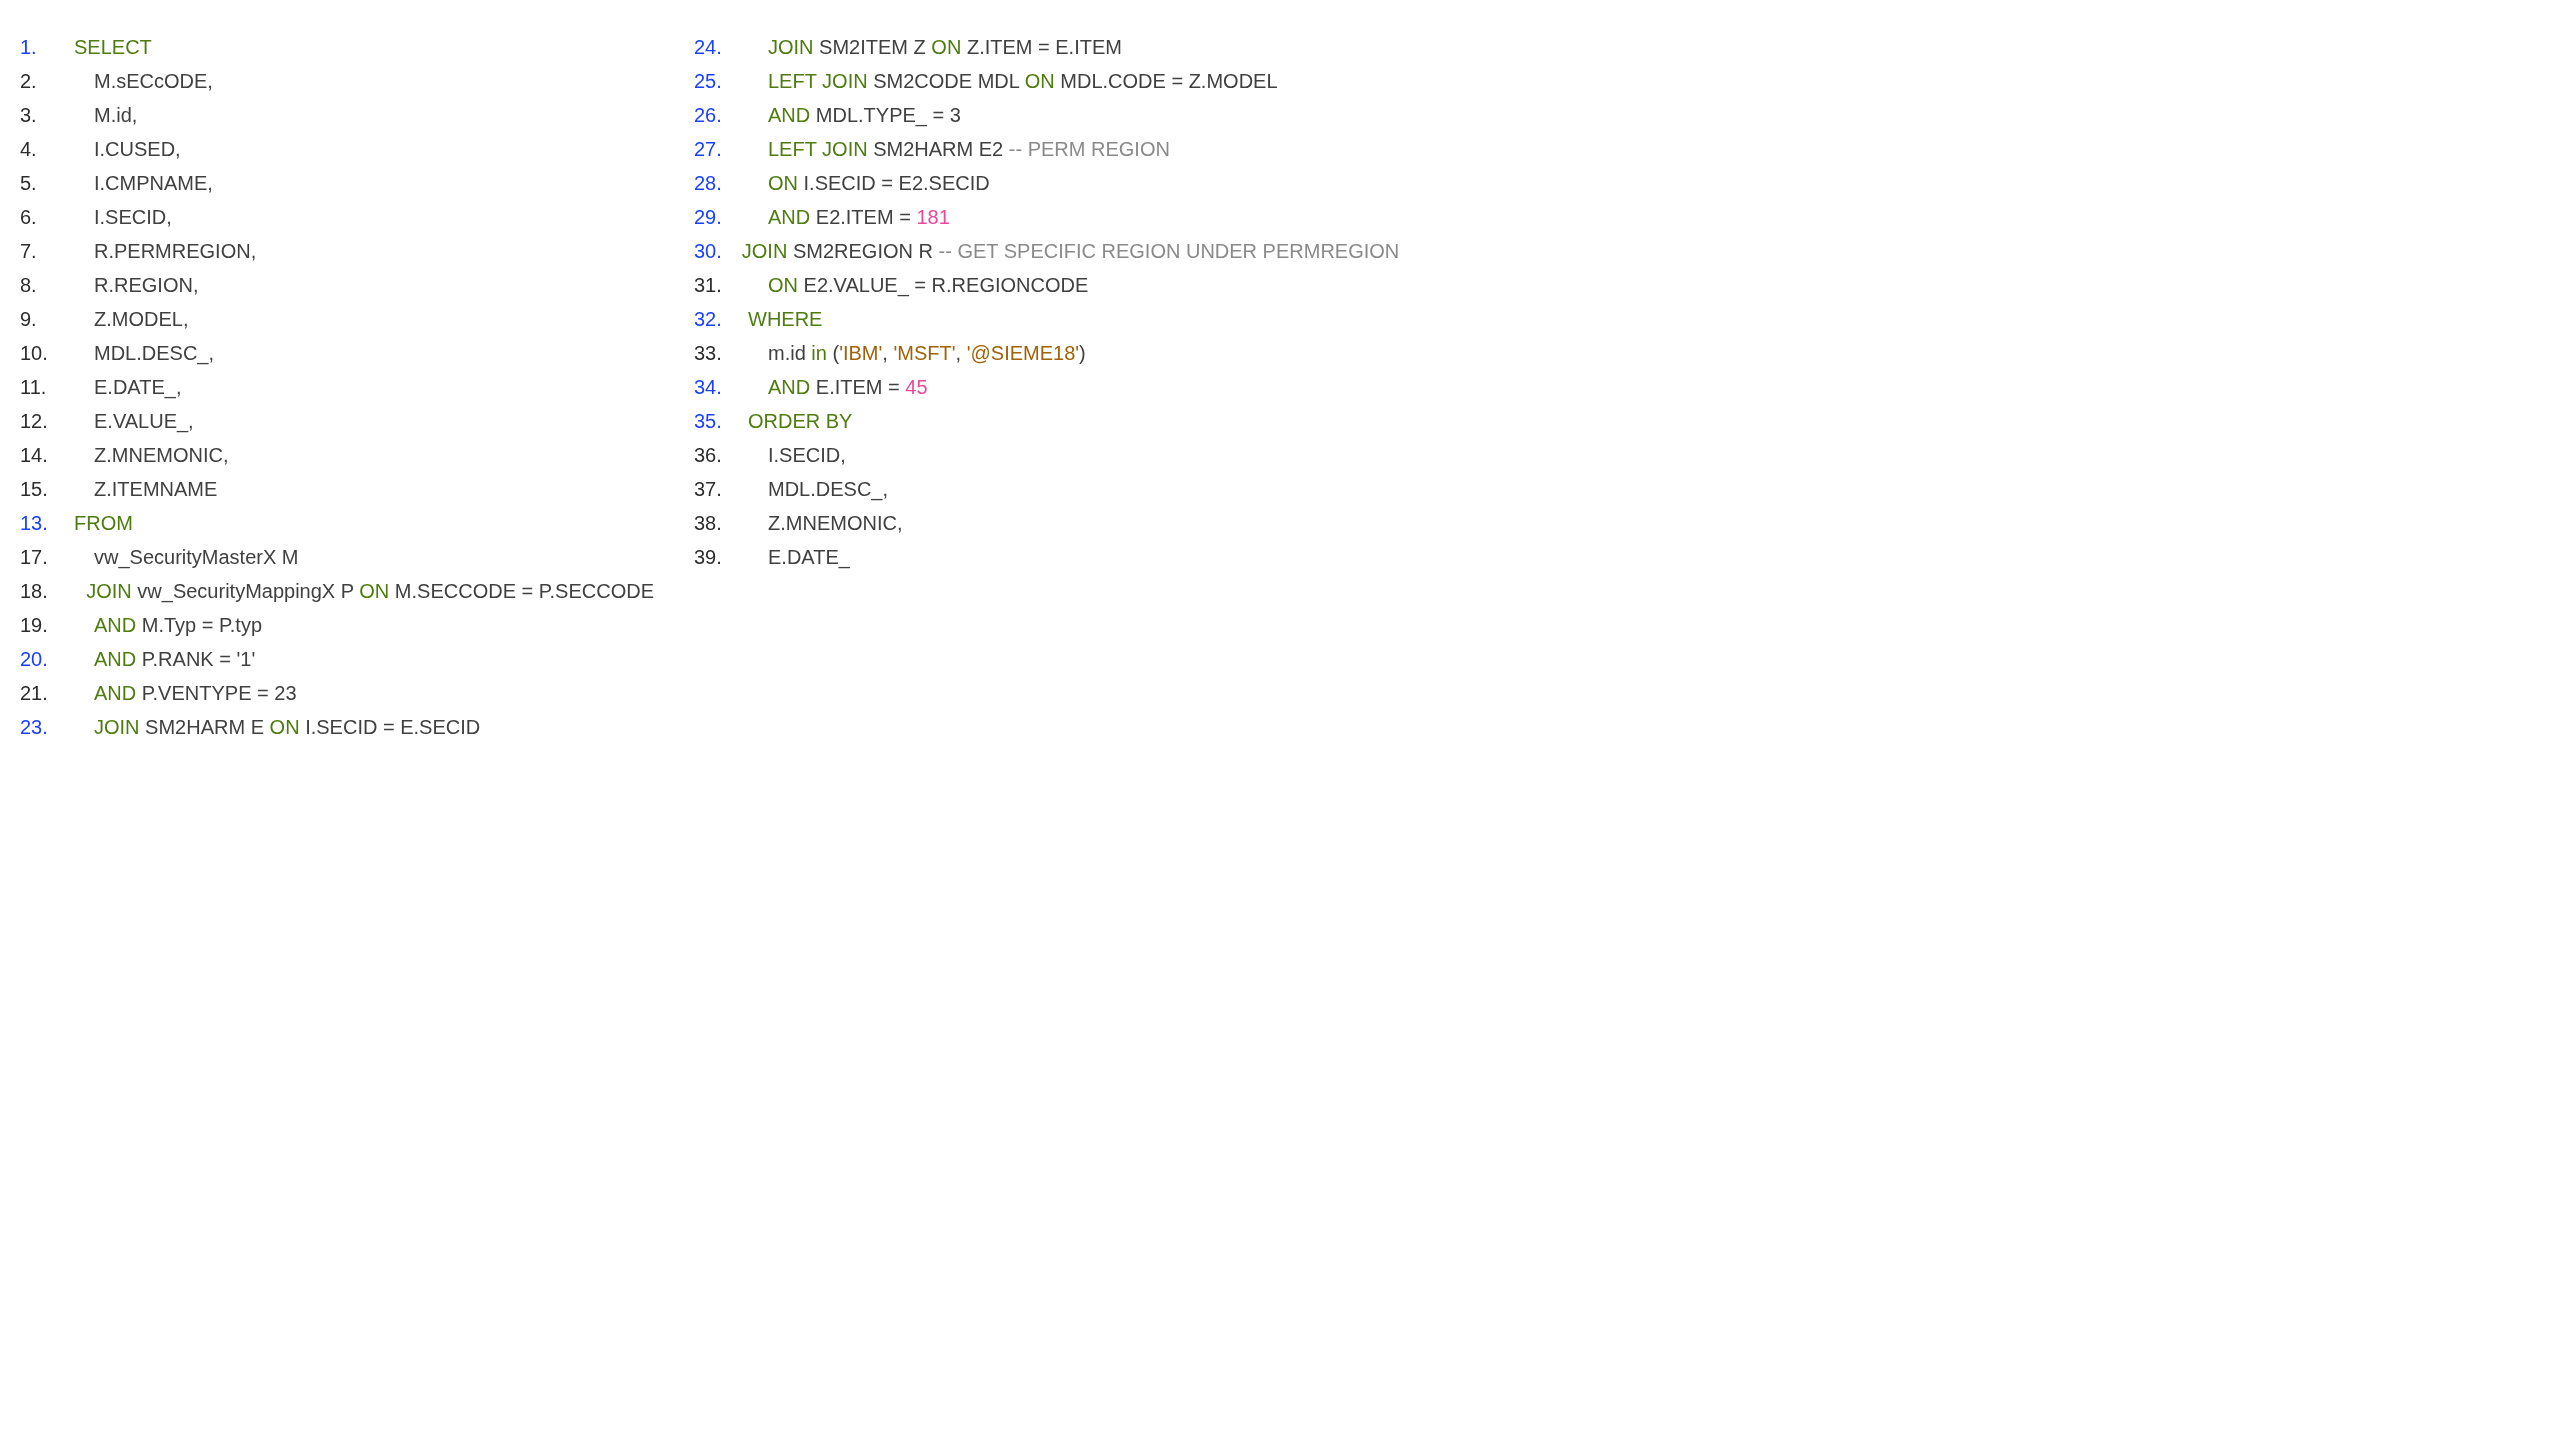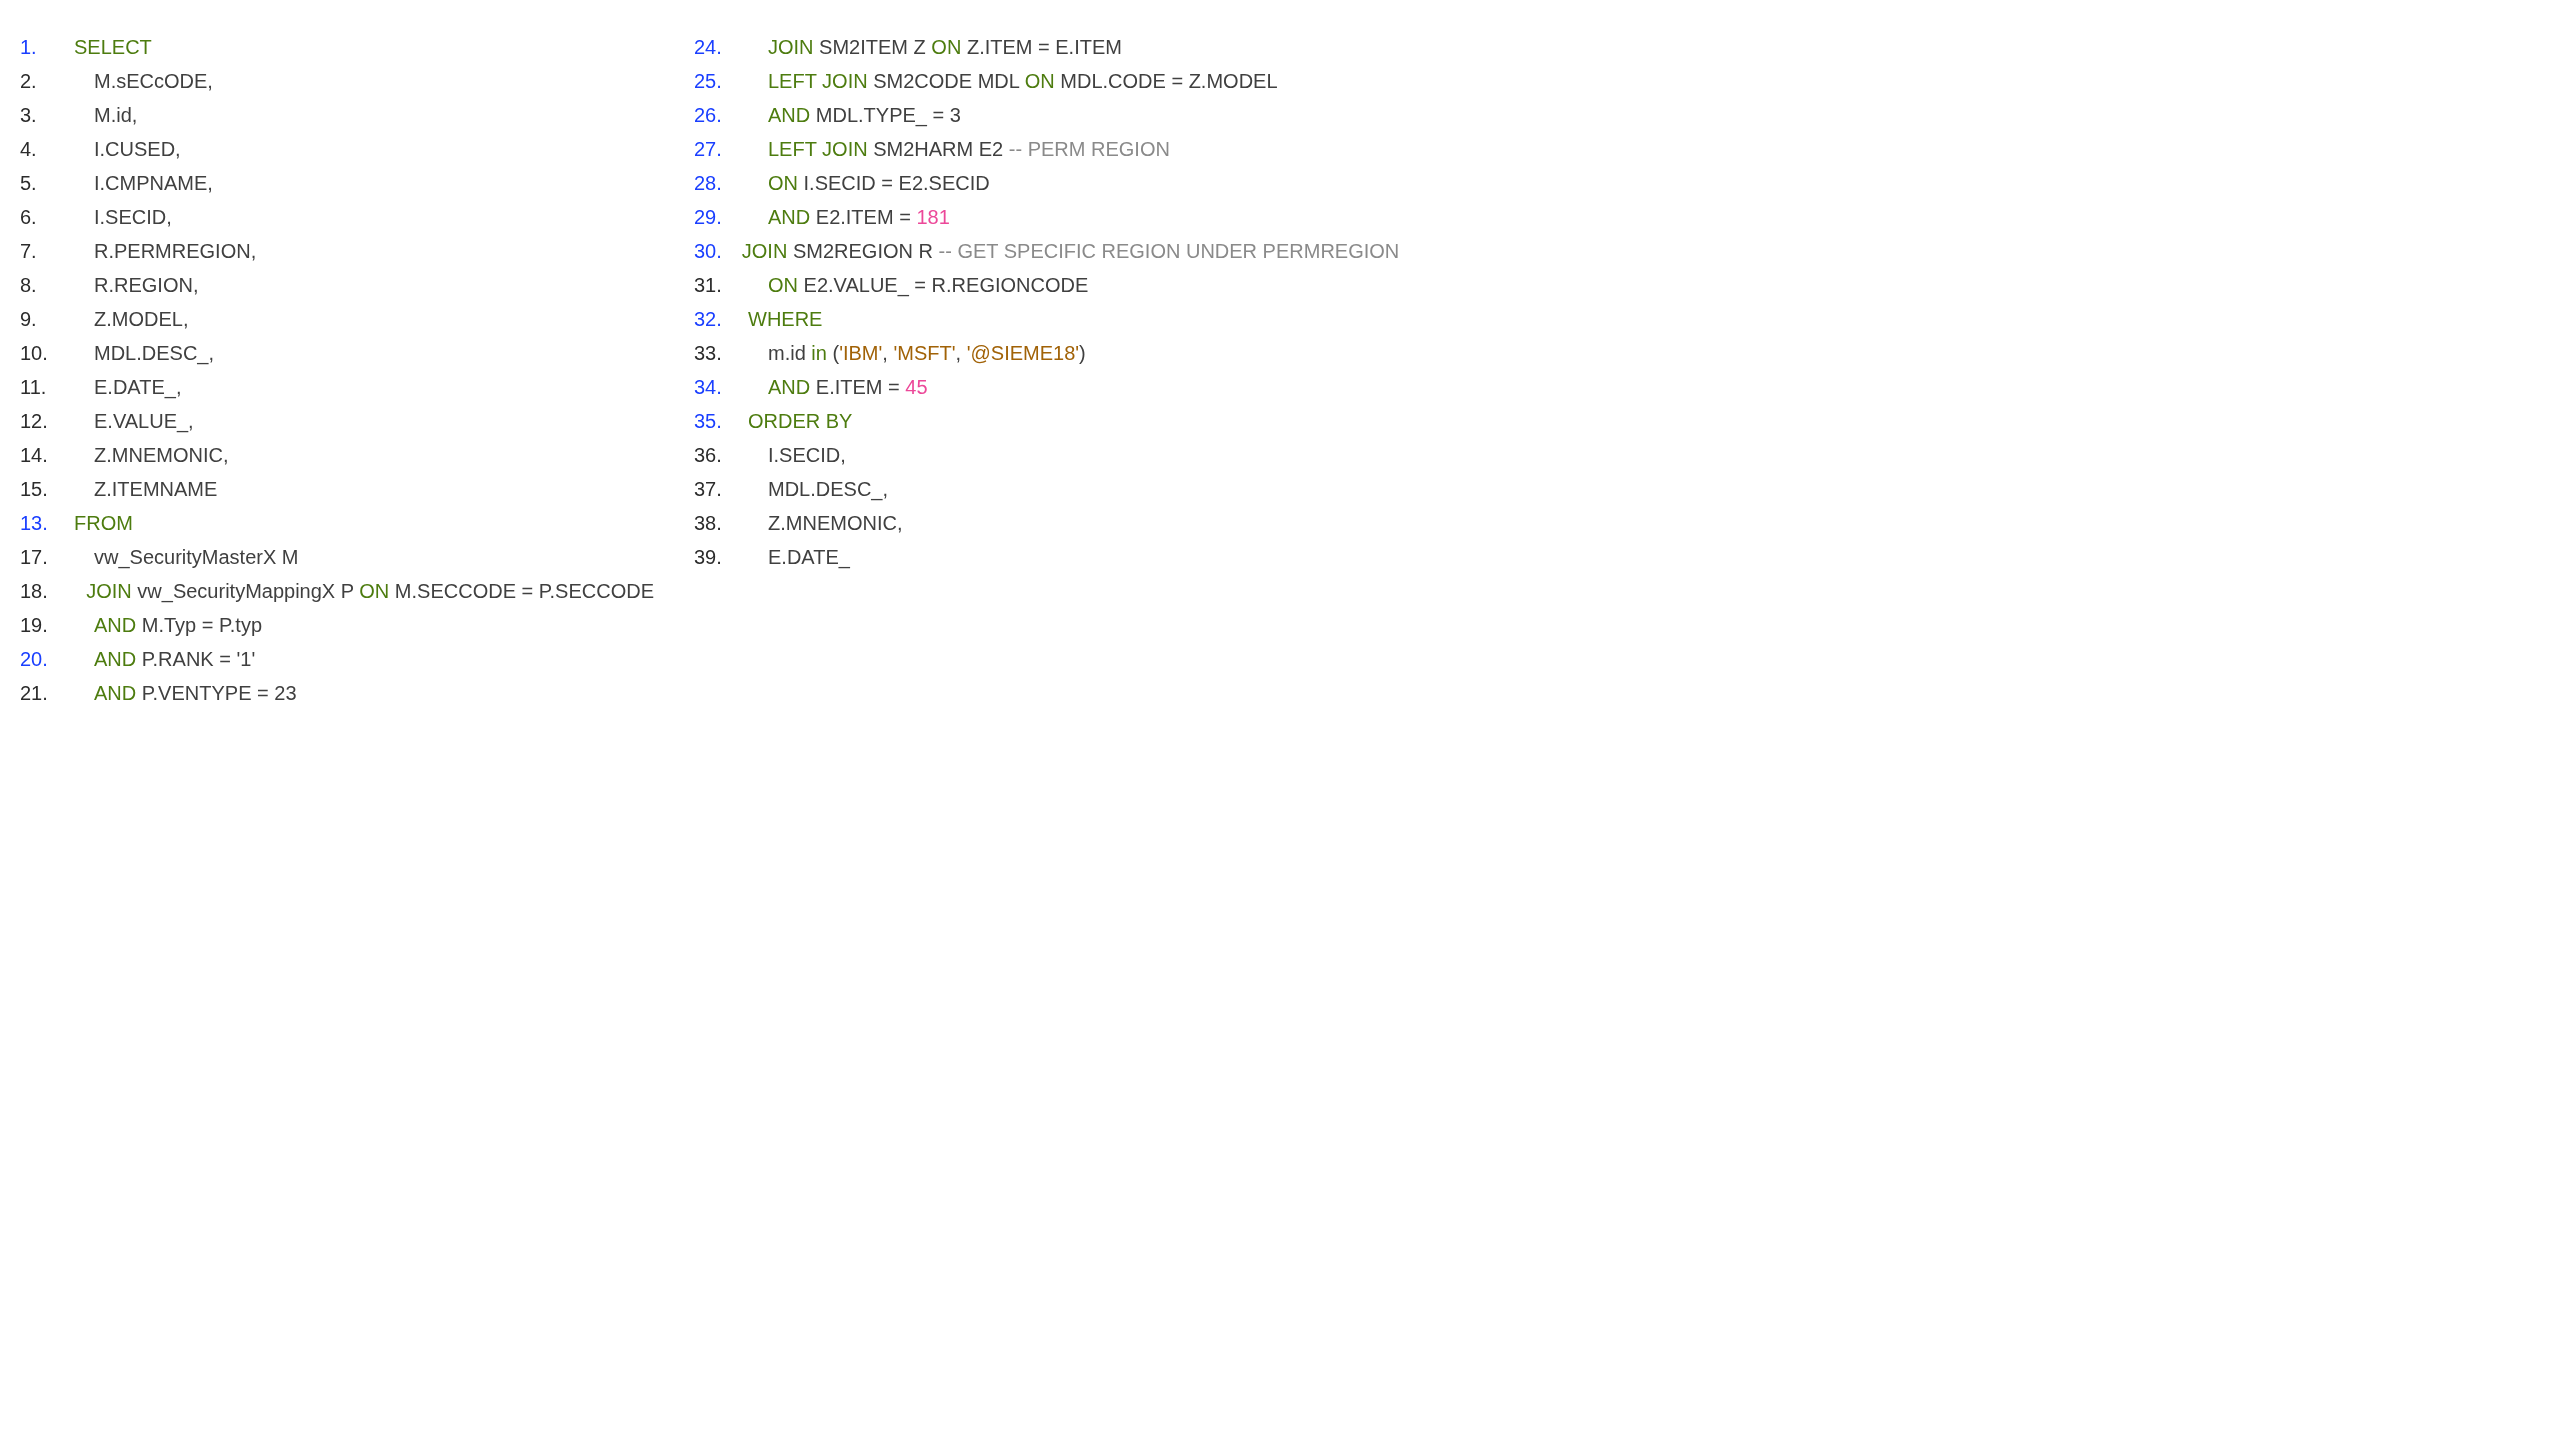--- a/index.html
+++ b/index.html
@@ -61,20 +61,21 @@
       <div class="line"><span class="lineno">11.</span><span class="indent1"><span class="id">E.DATE_,</span></span></div>
       <div class="line"><span class="lineno">12.</span><span class="indent1"><span class="id">E.VALUE_,</span></span></div>
       <div class="line"><span class="lineno">14.</span><span class="indent1"><span class="id">Z.MNEMONIC,</span></span></div>
       <div class="line"><span class="lineno">15.</span><span class="indent1"><span class="id">Z.ITEMNAME</span></span></div>
       <div class="line"><span class="lineno kw">13.</span><span><span class="kw">FROM</span></span></div>
       <div class="line"><span class="lineno">17.</span><span class="indent1"><span class="id">vw_SecurityMasterX M</span></span></div>
       <div class="line"><span class="lineno">18.</span><span class="indent1"><span class="kw">JOIN</span><span class="id"> vw_SecurityMappingX P </span><span class="kw">ON</span><span class="id"> M.SECCODE = P.SECCODE</span></span></div>
       <div class="line"><span class="lineno">19.</span><span class="indent1"><span class="kw">AND</span><span class="id"> M.Typ = P.typ</span></span></div>
       <div class="line"><span class="lineno kw">20.</span><span class="indent1"><span class="kw">AND</span><span class="id"> P.RANK = '1'</span></span></div>
       <div class="line"><span class="lineno">21.</span><span class="indent1"><span class="kw">AND</span><span class="id"> P.VENTYPE = 23</span></span></div>
+      <div class="line"><span class="lineno kw">23.</span><span class="indent1"><span class="kw">JOIN</span><span class="id"> SM2HARM E </span><span class="kw">ON</span><span class="id"> I.SECID = E.SECID</span></span></div>
     </div>
   <div class="col" id="col-1">
       <div class="line"><span class="lineno kw">24.</span><span class="indent1"><span class="kw">JOIN</span><span class="id"> SM2ITEM Z </span><span class="kw">ON</span><span class="id"> Z.ITEM = E.ITEM</span></span></div>
       <div class="line"><span class="lineno kw">25.</span><span class="indent1"><span class="kw">LEFT JOIN</span><span class="id"> SM2CODE MDL </span><span class="kw">ON</span><span class="id"> MDL.CODE = Z.MODEL</span></span></div>
       <div class="line"><span class="lineno kw">26.</span><span class="indent1"><span class="kw">AND</span><span class="id"> MDL.TYPE_ = 3</span></span></div>
       <div class="line"><span class="lineno kw">27.</span><span class="indent1"><span class="kw">LEFT JOIN</span><span class="id"> SM2HARM E2 </span><span class="cmt">-- PERM REGION</span></span></div>
       <div class="line"><span class="lineno kw">28.</span><span class="indent1"><span class="kw">ON</span><span class="id"> I.SECID = E2.SECID</span></span></div>
       <div class="line"><span class="lineno kw">29.</span><span class="indent1"><span class="kw">AND</span><span class="id"> E2.ITEM = </span><span class="num">181</span></span></div>
       <div class="line"><span class="lineno kw">30.</span><span class="indent1"><span class="kw">JOIN</span><span class="id"> SM2REGION R </span><span class="cmt">-- GET SPECIFIC REGION UNDER PERMREGION</span></span></div>
       <div class="line"><span class="lineno">31.</span><span class="indent1"><span class="kw">ON</span><span class="id"> E2.VALUE_ = R.REGIONCODE</span></span></div>

